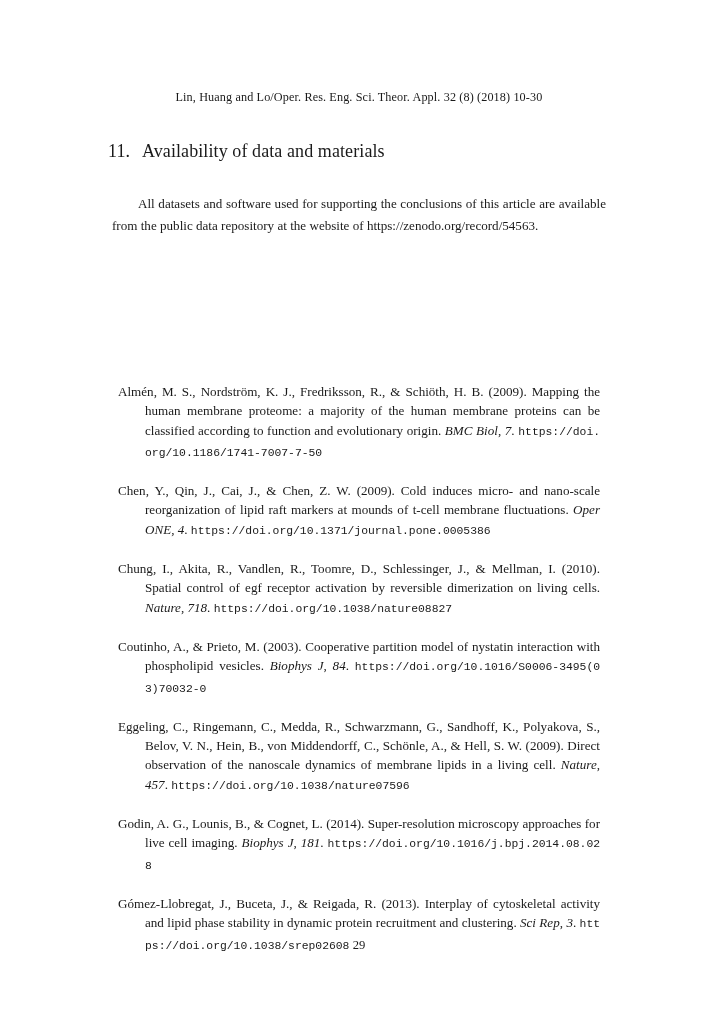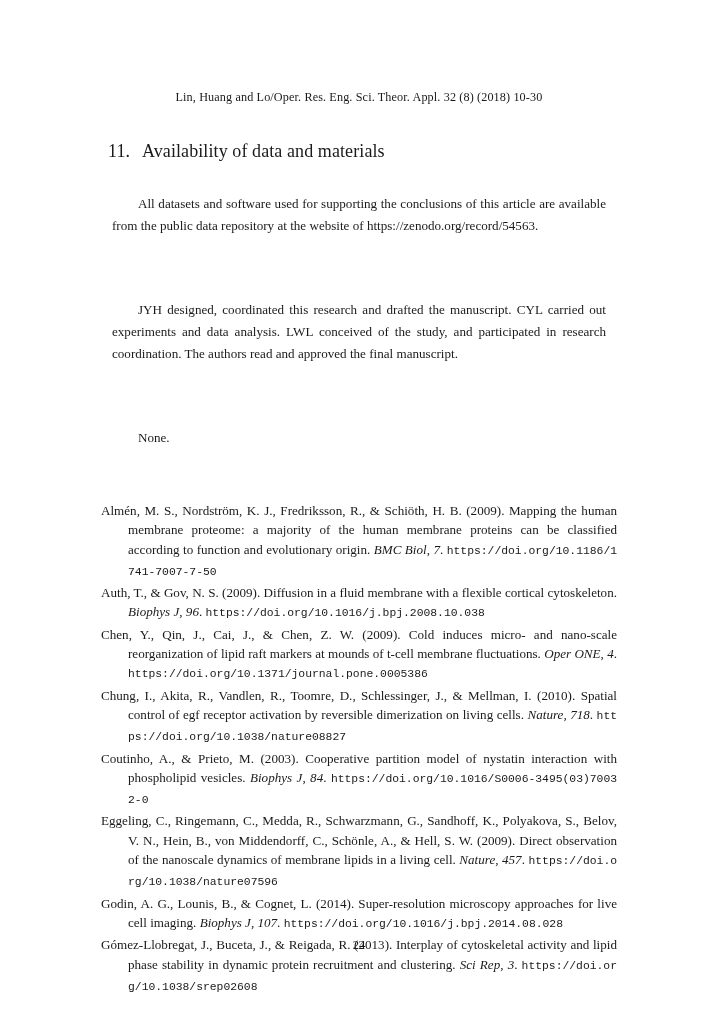--- a/index.html
+++ b/index.html
@@ -81,21 +81,21 @@
   .gap-after-heading { height: 12px; }
   .gap-before-heading { height: 26px; }
   .gap-refs-start { height: 13px; }
 
   
   .ref-list {
     font-size: 13.1px;
     line-height: 19.3px;
   }
   .ref {
-    margin: 1px;
+    margin: 18px;
     padding: 0;
     padding-left: 27px;
     text-indent: -27px;
     text-align: justify;
     text-justify: inter-word;
     hyphens: none;
   }
   .ref .ital { font-style: italic; }
   .url {
     font-family: "Liberation Mono", "DejaVu Sans Mono", monospace;
@@ -125,38 +125,35 @@
     <div class="running-head">Lin, Huang and Lo/Oper. Res. Eng. Sci. Theor. Appl. 32 (8) (2018) 10-30</div>
 
     <div class="flow">
 
       <h2 class="section-heading"><span class="num">11.</span><span>Availability of data and materials</span></h2>
       <div class="gap-after-heading"></div>
       <p class="para">All datasets and software used for supporting the conclusions of this article are available from the public data repository at the website of https://zenodo.org/record/54563.</p>
 
       <div class="gap-before-heading"></div>
       <div class="gap-after-heading"></div>
-      <p class="para">JYH designed, coordinated this research and drafted the manuscript.  CYL carried out experiments and data analysis.  LWL conceived of the study, and participated in research coordination. The authors read and approved the final manuscript.</p>
 
       <div class="gap-before-heading"></div>
       <div class="gap-after-heading"></div>
-      <p class="para">None.</p>
 
       <div class="gap-before-heading"></div>
       <div class="gap-refs-start"></div>
 
       <div class="ref-list" id="ref-list">
           <p class="ref"><span>Almén, M. S., Nordström, K. J., Fredriksson, R., &amp; Schiöth, H. B. (2009). Mapping the human membrane proteome: a majority of the human membrane proteins can be classified according to function and evolutionary origin. </span><span class="ital">BMC Biol</span><span>, </span><span class="ital">7</span><span>. </span><span class="url">https://doi.org/10.1186/1741-7007-7-50</span></p>
-          <p class="ref"><span>Auth, T., &amp; Gov, N. S. (2009). Diffusion in a fluid membrane with a flexible cortical cytoskeleton. </span><span class="ital">Biophys J</span><span>, </span><span class="ital">96</span><span>. </span><span class="url">https://doi.org/10.1016/j.bpj.2008.10.038</span></p>
           <p class="ref"><span>Chen, Y., Qin, J., Cai, J., &amp; Chen, Z. W. (2009). Cold induces micro- and nano-scale reorganization of lipid raft markers at mounds of t-cell membrane fluctuations. </span><span class="ital">Oper ONE</span><span>, </span><span class="ital">4</span><span>. </span><span class="url">https://doi.org/10.1371/journal.pone.0005386</span></p>
           <p class="ref"><span>Chung, I., Akita, R., Vandlen, R., Toomre, D., Schlessinger, J., &amp; Mellman, I. (2010). Spatial control of egf receptor activation by reversible dimerization on living cells. </span><span class="ital">Nature</span><span>, </span><span class="ital">718</span><span>. </span><span class="url">https://doi.org/10.1038/nature08827</span></p>
           <p class="ref"><span>Coutinho, A., &amp; Prieto, M. (2003). Cooperative partition model of nystatin interaction with phospholipid vesicles. </span><span class="ital">Biophys J</span><span>, </span><span class="ital">84</span><span>. </span><span class="url">https://doi.org/10.1016/S0006-3495(03)70032-0</span></p>
           <p class="ref"><span>Eggeling, C., Ringemann, C., Medda, R., Schwarzmann, G., Sandhoff, K., Polyakova, S., Belov, V. N., Hein, B., von Middendorff, C., Schönle, A., &amp; Hell, S. W. (2009). Direct observation of the nanoscale dynamics of membrane lipids in a living cell. </span><span class="ital">Nature</span><span>, </span><span class="ital">457</span><span>. </span><span class="url">https://doi.org/10.1038/nature07596</span></p>
-          <p class="ref"><span>Godin, A. G., Lounis, B., &amp; Cognet, L. (2014). Super-resolution microscopy approaches for live cell imaging. </span><span class="ital">Biophys J</span><span>, </span><span class="ital">107</span><span>. </span><span class="url">https://doi.org/10.1016/j.bpj.2014.08.028</span></p>
+          <p class="ref"><span>Godin, A. G., Lounis, B., &amp; Cognet, L. (2014). Super-resolution microscopy approaches for live cell imaging. </span><span class="ital">Biophys J</span><span>, </span><span class="ital">181</span><span>. </span><span class="url">https://doi.org/10.1016/j.bpj.2014.08.028</span></p>
           <p class="ref"><span>Gómez-Llobregat, J., Buceta, J., &amp; Reigada, R. (2013). Interplay of cytoskeletal activity and lipid phase stability in dynamic protein recruitment and clustering. </span><span class="ital">Sci Rep</span><span>, </span><span class="ital">3</span><span>. </span><span class="url">https://doi.org/10.1038/srep02608</span></p>
         </div>
 
     </div>
 
-    <div class="folio">24</div>
+    <div class="folio">29</div>
 
   </div>
 </div>
 
 </body></html>

